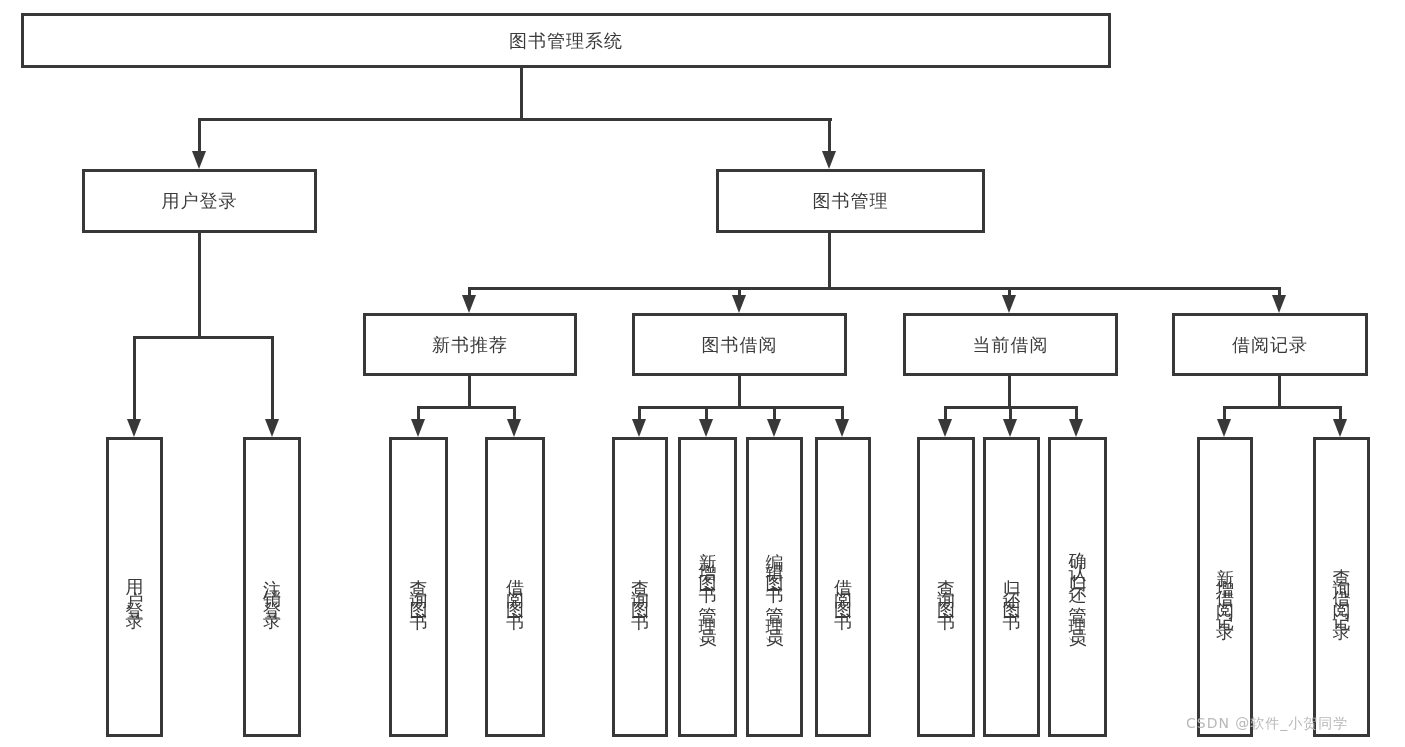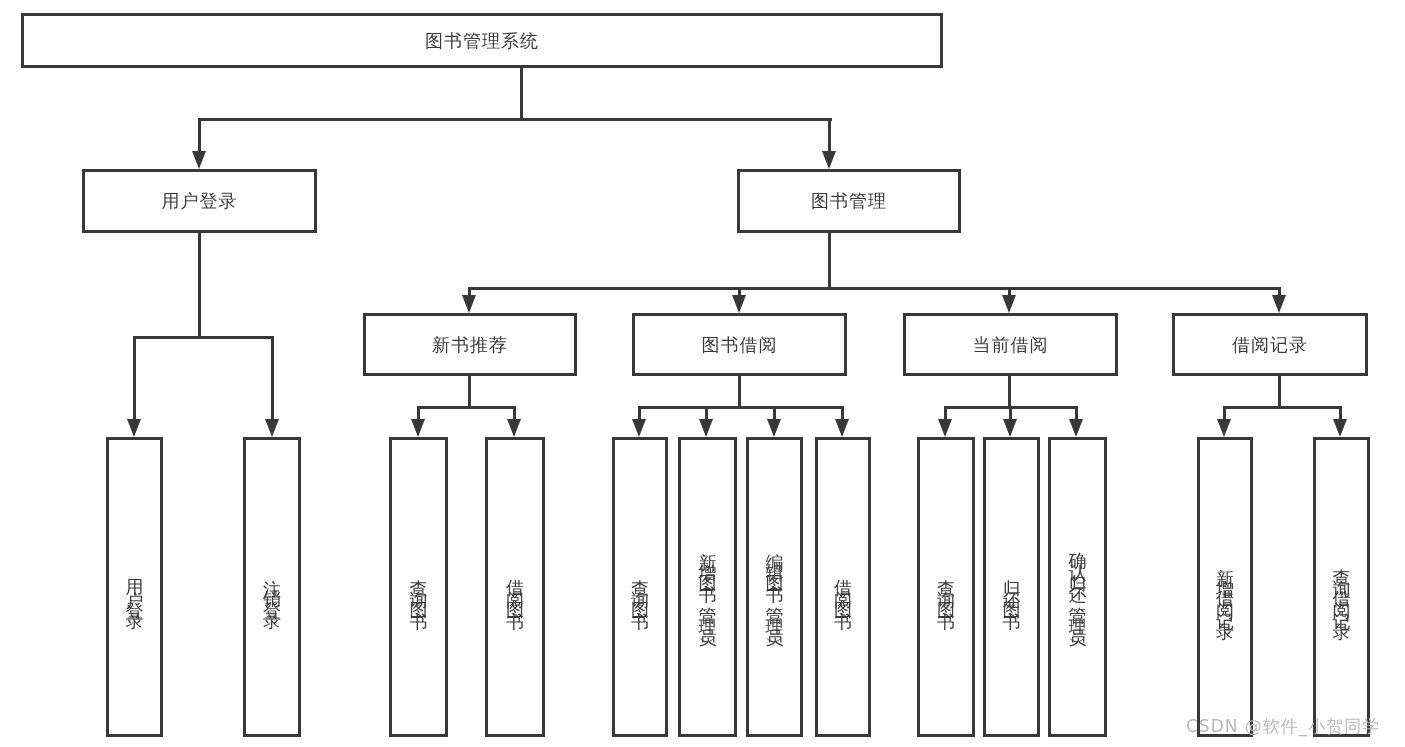--- a/index.html
+++ b/index.html
@@ -37,47 +37,47 @@
   .line.v{width:3px;}
   .arrow{
     position:absolute;width:0;height:0;
     border-left:7px solid transparent;
     border-right:7px solid transparent;
     border-top:18px solid #383838;
   }
   .watermark{
     position:absolute;
     left:1186px;top:715px;
-    font-size:17px;
+    font-size:14px;
     color:#b9b9b9;
     letter-spacing:1px;
     white-space:nowrap;
     z-index:5;
   }
 </style>
 </head>
 <body>
 
 <div class="stage">
 
-  <div class="hbox" style="left:21px;top:13px;width:922px;height:55px">
+  <div class="hbox" style="left:21px;top:13px;width:1090px;height:55px">
     <span>图书管理系统</span>
   </div>
 
   <div class="line v" style="left:520px;top:68px;height:53px"></div>
   <div class="line h" style="left:198px;top:118px;width:634px"></div>
   <div class="line v" style="left:198px;top:118px;height:36px"></div>
   <div class="arrow" style="left:192px;top:151px"></div>
   <div class="line v" style="left:828px;top:118px;height:36px"></div>
   <div class="arrow" style="left:822px;top:151px"></div>
 
   <div class="hbox" style="left:82px;top:169px;width:235px;height:64px">
     <span>用户登录</span>
   </div>
-  <div class="hbox" style="left:737px;top:169px;width:224px;height:64px">
+  <div class="hbox" style="left:716px;top:169px;width:269px;height:64px">
     <span>图书管理</span>
   </div>
 
   <div class="line v" style="left:198px;top:233px;height:106px"></div>
   <div class="line h" style="left:133px;top:336px;width:141px"></div>
   <div class="line v" style="left:133px;top:336px;height:86px"></div>
   <div class="arrow" style="left:127px;top:419px"></div>
   <div class="line v" style="left:271px;top:336px;height:86px"></div>
   <div class="arrow" style="left:265px;top:419px"></div>
 

